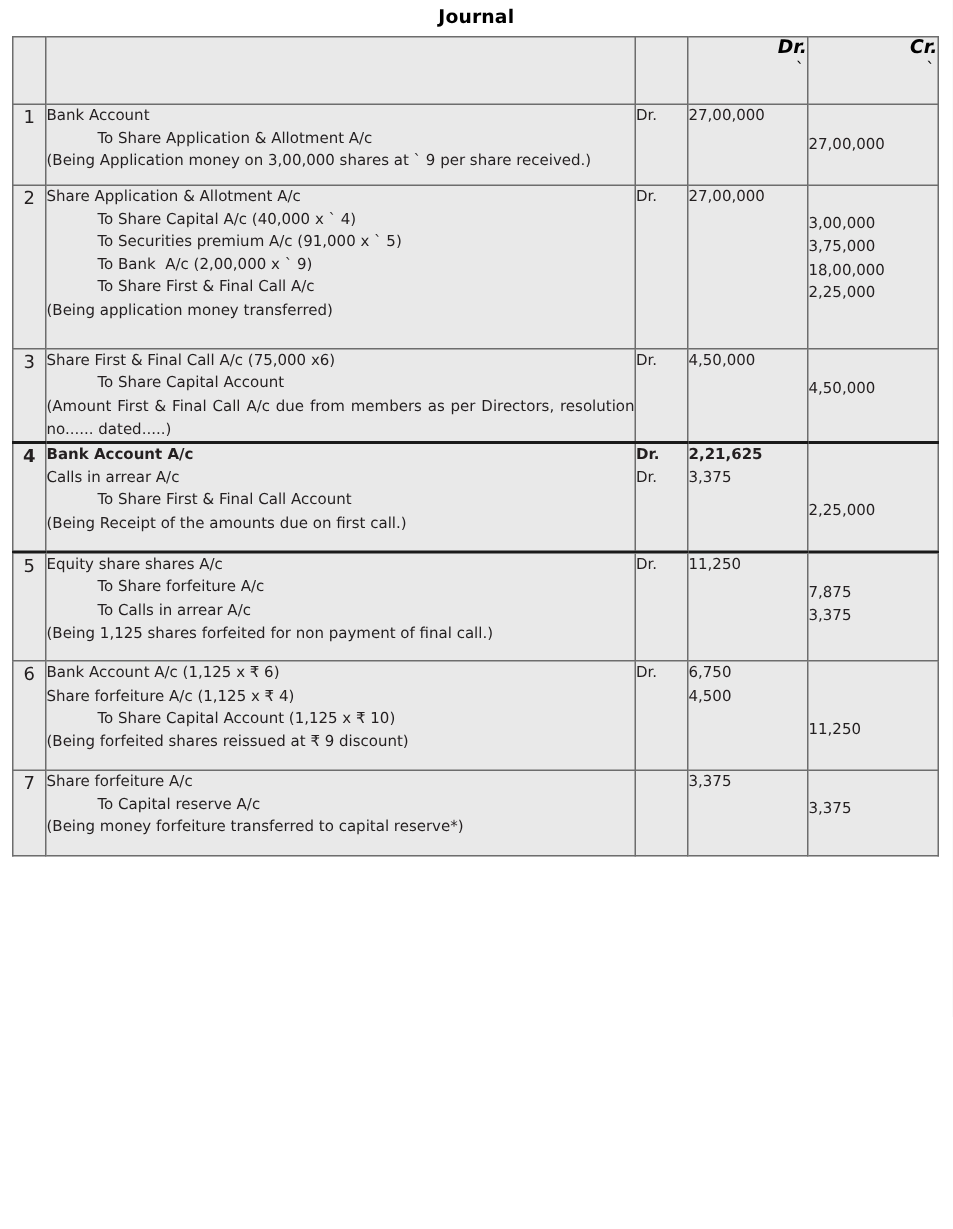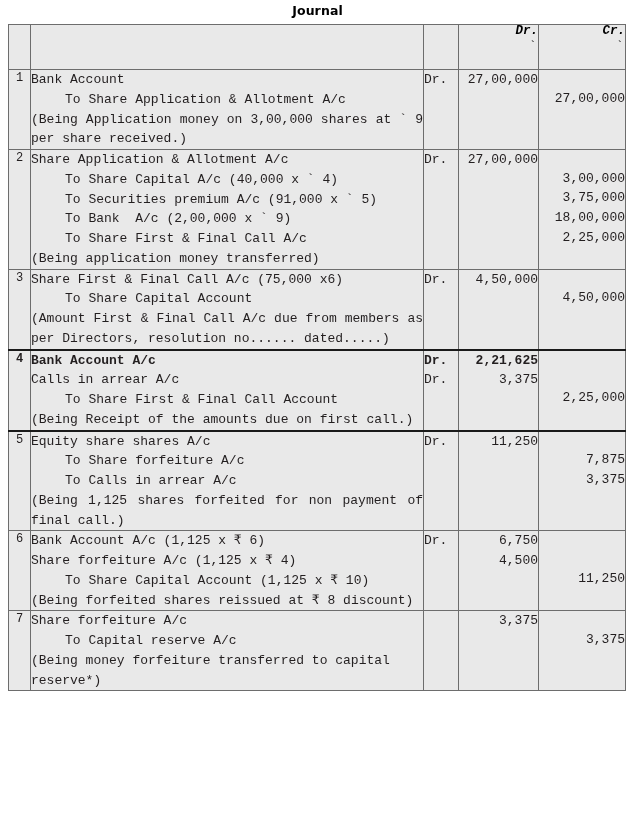--- a/index.html
+++ b/index.html
@@ -31,21 +31,20 @@
     padding-bottom: 6px;
     color: #000000;
   }
 
   table.journal {
     border-collapse: collapse;
     width: 617px;
     margin-left: 8px;
     table-layout: fixed;
     background: #e9e9e9;
-    font-family: Liberation Mono, monospace;
   }
 
   table.journal td,
   table.journal th {
     border: 1px solid #6d6d6d;
     vertical-align: top;
     padding: 0;
     background: #e9e9e9;
   }
 
@@ -85,24 +84,24 @@
   td.num {
     text-align: center;
     font-size: 12px;
     padding-top: 5px;
     line-height: 1.35;
   }
   td.num.b { font-weight: bold; }
 
   td.desc   { padding: 4px 7px 4px 8px; }
   td.drlbl  { padding: 4px 5px 4px 4px; text-align: left; }
-  td.amt    { padding: 4px 6px 4px 4px; text-align: right; }
+  td.amt    { padding: 4px 6px 4px 4px; text-align: left; }
 
   .line {
-    font-size: 13px;
+    font-size: 10px;
     line-height: 1.52;
     white-space: pre-wrap;
     color: #231f20;
   }
   .line.ind1 { padding-left: 34px; }
   .line.just { text-align: justify; text-align-last: left; }
   .line.b    { font-weight: bold; }
   .blank     { font-size: 12.3px; line-height: 1.52; visibility: hidden; }
 
   
@@ -275,21 +274,21 @@
             <div class="line">3,375</div>
             <div class="blank">.</div>
           </td>
         </tr>
         <tr>
           <td class="num">6</td>
           <td class="desc">
             <div class="line">Bank Account A/c (1,125 x ₹ 6)</div>
             <div class="line">Share forfeiture A/c (1,125 x ₹ 4)</div>
             <div class="line ind1">To Share Capital Account (1,125 x ₹ 10)</div>
-            <div class="line">(Being forfeited shares reissued at ₹ 8 discount)</div>
+            <div class="line">(Being forfeited shares reissued at ₹ 9 discount)</div>
           </td>
           <td class="drlbl">
             <div class="line">Dr.</div>
             <div class="blank">.</div>
             <div class="blank">.</div>
             <div class="blank">.</div>
           </td>
           <td class="amt">
             <div class="line">6,750</div>
             <div class="line">4,500</div>

